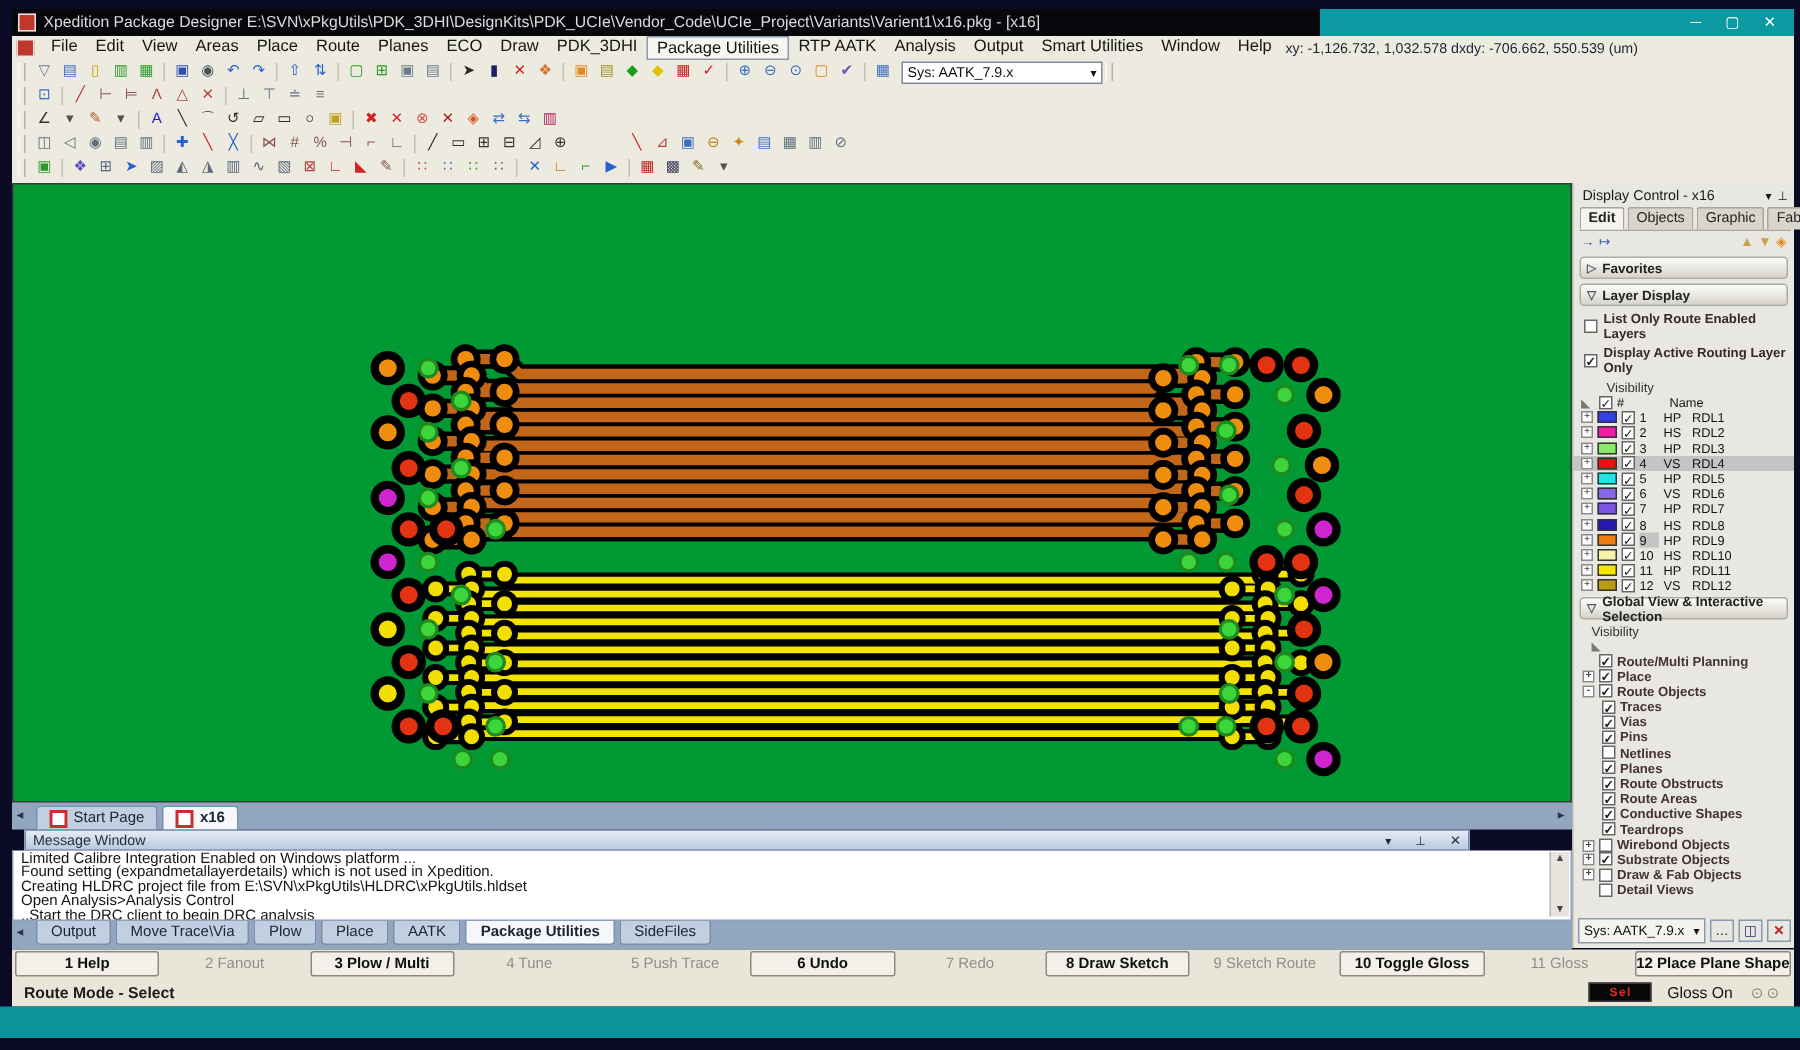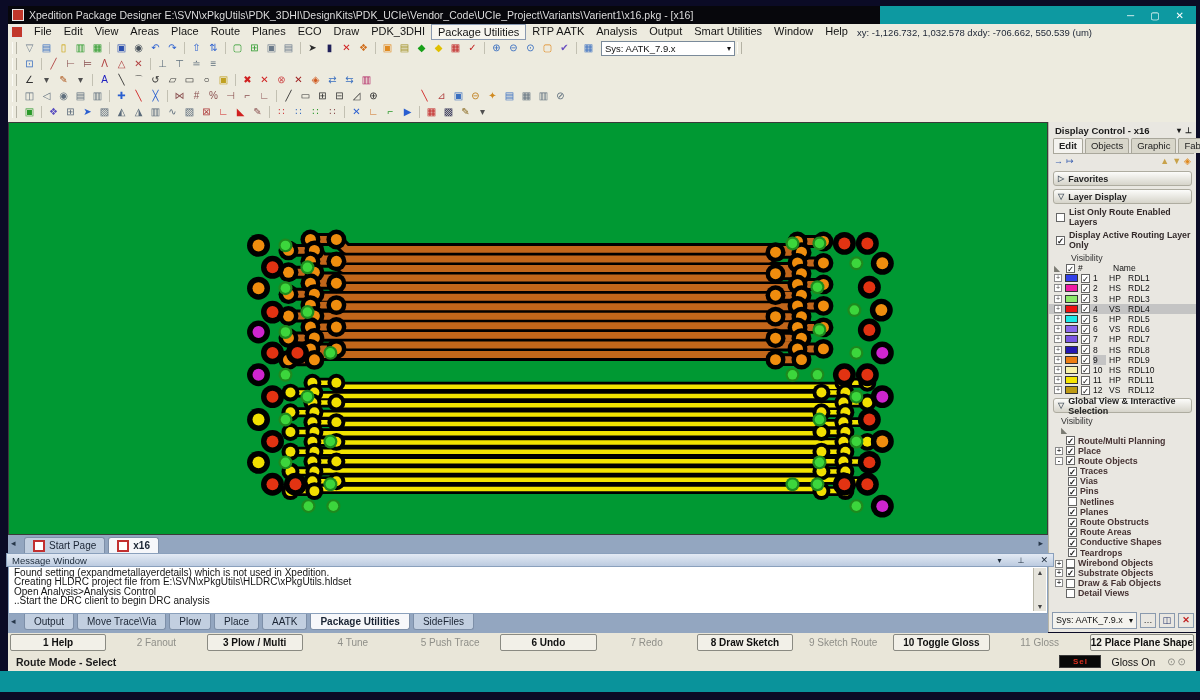--- a/index.html
+++ b/index.html
@@ -19,21 +19,21 @@
   .tbrow{display:flex;align-items:center;height:16px;padding-left:2px;}
   .tbi{width:17px;height:14px;display:flex;align-items:center;justify-content:center;font-size:10px;line-height:1;flex:none;}
   .tbsep{width:1px;height:12px;background:#c2c0b2;margin:0 3px;flex:none;}
   .tbgrip{width:3px;height:12px;border-left:1px solid #fbfbf6;border-right:1px solid #b4b2a4;margin:0 4px 0 2px;flex:none;}
   .tbcombo{display:flex;align-items:center;height:13px;background:#fff;border:1px solid #7a8a9a;font-size:9.5px;padding:0 3px;width:126px;justify-content:space-between;margin-left:4px;color:#111;}
   
   .canvas{position:absolute;left:8px;top:122px;width:1040px;height:413px;background:#009933;border:1px solid #3a3a3a;box-sizing:border-box;}
   .canvas svg{display:block;width:100%;height:100%;}
   
   .dc{position:absolute;left:1048px;top:122px;width:148px;height:510px;background:#e9e7e1;border-left:1px solid #b8b6a8;box-sizing:border-box;font-size:9.5px;color:#1a1a1a;}
-  .dc-title{height:14px;display:flex;align-items:center;font-weight:bold;font-size:9.5px;padding:1px 4px 0 6px;gap:4px;}
+  .dc-title{height:14px;display:flex;align-items:center;font-weight:normal;font-size:9.5px;padding:1px 4px 0 6px;gap:4px;}
   .dc-title .sp{flex:1;}
   .dc-tabs{display:flex;height:15px;margin:1px 2px 0 4px;border-bottom:1px solid #aaa89c;}
   .dc-tab{padding:1px 5px 0;font-size:9.5px;border:1px solid #a8a69a;border-bottom:none;border-radius:2px 2px 0 0;background:#d8d6ca;margin-right:2px;color:#222;}
   .dc-tab.active{background:#f4f3ef;font-weight:bold;}
   .dc-minibar{height:14px;display:flex;align-items:center;padding:0 5px;gap:3px;font-size:9px;color:#3a5fb0;}
   .dc-minibar .sp{flex:1;}
   .secbar{height:13px;margin:3px 4px 0;background:linear-gradient(#fcfcfa,#d6d4ca);border:1px solid #aeaca0;border-radius:3px;display:flex;align-items:center;font-weight:bold;font-size:9px;padding:0 4px;gap:4px;color:#222;}
   .chev{color:#55606a;font-size:8px;}
   .dcchk{display:flex;align-items:center;gap:4px;margin:3px 0 0 7px;font-size:8.8px;font-weight:bold;color:#332a2a;}
   .cb{width:9px;height:9px;background:#fff;border:1px solid #666;font-size:8.5px;line-height:8px;text-align:center;color:#222;flex:none;box-sizing:border-box;}
@@ -50,21 +50,21 @@
   .dc-combo{position:absolute;left:0;bottom:2px;width:148px;height:20px;display:flex;align-items:center;padding:0 3px;gap:3px;box-sizing:border-box;}
   .combo{flex:1;display:flex;align-items:center;height:15px;background:#f4f3ee;border:1px solid #8a9aae;font-size:9px;padding:0 3px;justify-content:space-between;color:#111;}
   .dcbtn{width:16px;height:15px;border:1px solid #8a9aae;background:#e9e7e1;display:flex;align-items:center;justify-content:center;font-size:9px;box-sizing:border-box;}
   
   .vtabs{position:absolute;left:8px;top:535px;width:1040px;height:18px;background:#93a6c0;display:flex;align-items:flex-end;padding-left:16px;gap:3px;box-sizing:border-box;}
   .vtab{height:15px;display:flex;align-items:center;gap:4px;padding:0 8px;background:#c2cfe0;border:1px solid #7d8fa8;border-bottom:none;border-radius:3px 3px 0 0;font-size:10px;color:#1a2433;}
   .vtab.active{background:#f6f7fa;font-weight:bold;}
   .ticon{width:8px;height:8px;background:#fff;border:2px solid #c23030;flex:none;box-sizing:content-box;}
   .tnav{position:absolute;top:3px;font-size:9px;color:#27374a;}
   
-  .msgbar{position:absolute;left:6px;top:553px;width:1048px;height:14px;background:linear-gradient(#e3eaf4,#bccbe0);border:1px solid #8aa0bc;box-sizing:border-box;display:flex;align-items:center;font-size:9.5px;padding:0 5px;color:#1c2a3a;gap:16px;}
+  .msgbar{position:absolute;left:16px;top:553px;width:964px;height:14px;background:linear-gradient(#e3eaf4,#bccbe0);border:1px solid #8aa0bc;box-sizing:border-box;display:flex;align-items:center;font-size:9.5px;padding:0 5px;color:#1c2a3a;gap:16px;}
   .msgbar .sp{flex:1;}
   .msgbody{position:absolute;left:8px;top:567px;width:1040px;height:47px;background:#fff;border:1px solid #8aa0bc;border-top:none;box-sizing:border-box;font-size:10px;color:#141414;padding:1px 14px 0 5px;line-height:9.4px;overflow:hidden;}
   .msgscroll{position:absolute;right:1px;top:1px;width:12px;height:43px;background:#e6e4dc;display:flex;flex-direction:column;justify-content:space-between;align-items:center;font-size:7px;color:#444;border-left:1px solid #b8b6a8;}
   
   .btabs{position:absolute;left:8px;top:614px;width:1040px;height:19px;background:#93a6c0;display:flex;align-items:flex-start;padding-left:16px;gap:3px;box-sizing:border-box;}
   .btab{height:15px;padding:0 9px;background:#c2cfe0;border:1px solid #7d8fa8;border-top:none;border-radius:0 0 3px 3px;font-size:10px;display:flex;align-items:center;color:#1a2433;}
   .btab.active{background:#f6f7fa;font-weight:bold;}
   
   .fkeys{position:absolute;left:8px;top:633px;width:1188px;height:19px;background:#e9e6d9;display:flex;align-items:center;padding:1px 2px;box-sizing:border-box;gap:3px;}
   .fk{flex:1;height:15px;display:flex;align-items:center;justify-content:center;font-size:10px;color:#8f8f89;white-space:nowrap;}
@@ -894,20 +894,21 @@
     <span class="sp"></span>
     <span style="font-size:8px;">▾</span>
     <span style="font-size:8px;">⊥</span>
     <span style="font-size:9px;">✕</span>
   </div>
   <div class="msgbody" id="msgbody">
     <div class="msgscroll">
       <span>▲</span>
       <span>▼</span>
     </div>
+  <div>Limited Calibre Integration Enabled on Windows platform ...</div>
       <div>Found setting (expandmetallayerdetails) which is not used in Xpedition.</div>
       <div>Creating HLDRC project file from E:\SVN\xPkgUtils\HLDRC\xPkgUtils.hldset</div>
       <div>Open Analysis&gt;Analysis Control</div>
       <div>..Start the DRC client to begin DRC analysis</div>
     </div>
 
   <div class="btabs" id="btabs">
     <span class="tnav" style="left:3px;top:2px;">◂</span>
   <span class="btab">Output</span>
       <span class="btab">Move Trace\Via</span>

